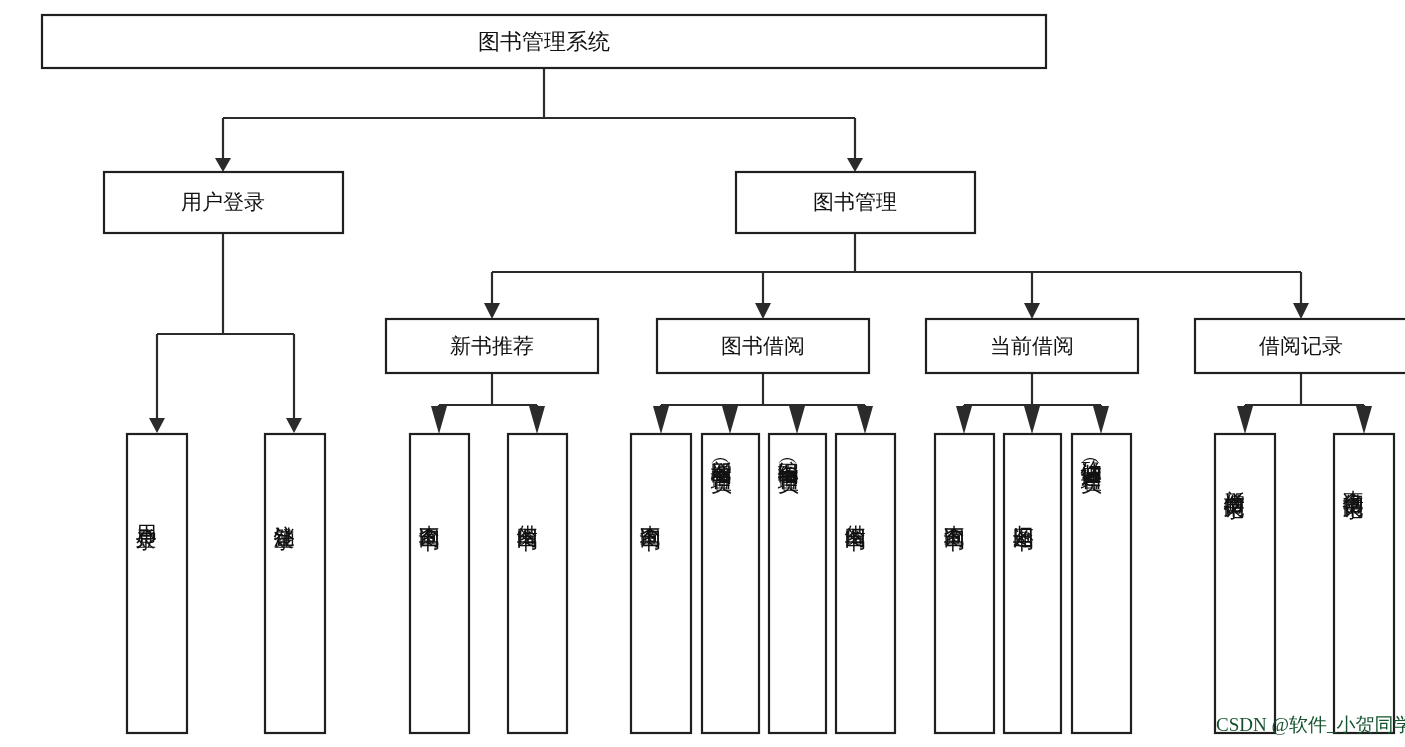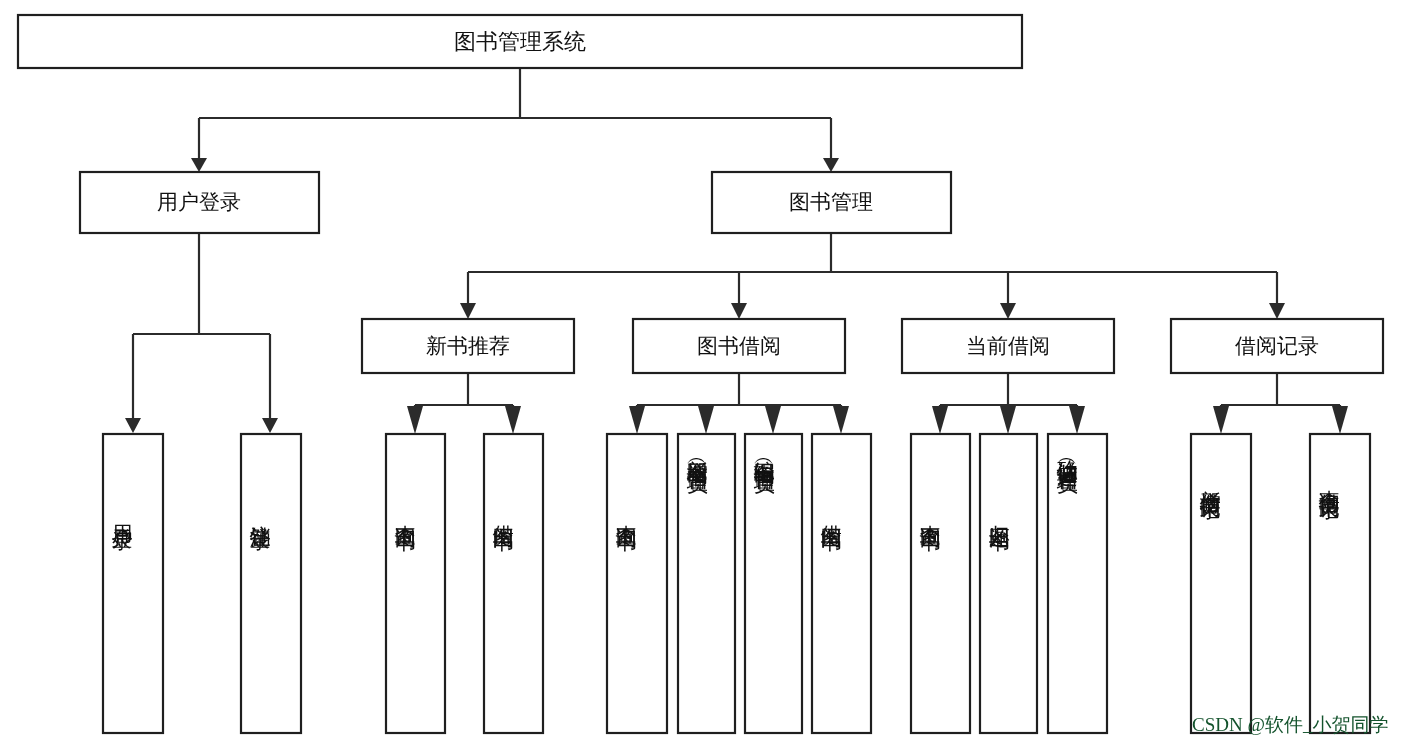--- a/index.html
+++ b/index.html
@@ -11,20 +11,21 @@
     width: 1405px;
     height: 747px;
     font-family: "DejaVu Sans", "Liberation Sans", sans-serif;
     overflow: hidden;
   }
   #diagram-root {
     position: relative;
     width: 1161px;
     height: 747px;
     background: #ffffff;
+    margin-left: 24px;
   }
   svg#tree-svg {
     position: absolute;
     left: 0;
     top: 0;
     width: 1405px;
     height: 747px;
   }
   .node-box {
     fill: #ffffff;

